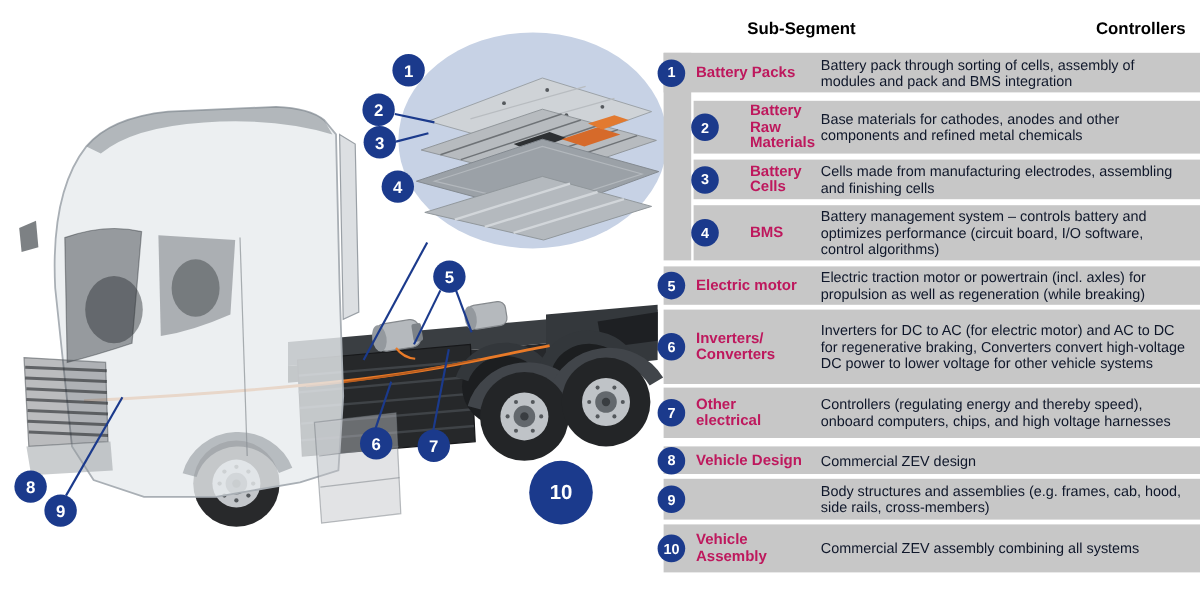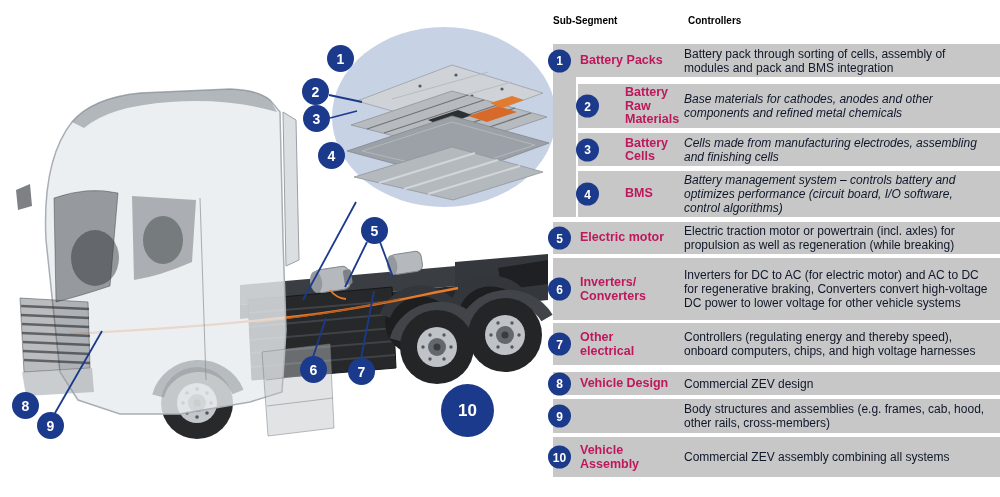--- a/index.html
+++ b/index.html
@@ -15,39 +15,39 @@
     line-height:1;z-index:5;
   }
   .callout-sm{width:27px;height:27px;font-size:14px;}
   .callout-lg{width:53px;height:53px;font-size:17px;}
   .c1{left:327px;top:45px;}  .c2{left:302px;top:78px;}
   .c3{left:303px;top:105px;} .c4{left:318px;top:142px;}
   .c5{left:361px;top:217px;} .c6{left:300px;top:356px;}
   .c7{left:348px;top:358px;} .c8{left:12px;top:392px;}
   .c9{left:37px;top:412px;}  .c10{left:441px;top:384px;}
   
-  .thead{position:absolute;top:15px;font-weight:bold;font-size:10px;color:#000;text-align:left;z-index:3;}
+  .thead{position:absolute;top:15px;font-weight:bold;font-size:14px;color:#000;text-align:right;z-index:3;}
   .thead-sub{left:553px;width:160px;}
   .thead-desc{left:688px;width:300px;}
   .group-strip{position:absolute;left:553px;top:44px;width:23px;height:173px;background:#c7c7c7;z-index:1;}
   .trow{position:absolute;left:553px;width:447px;background:#c7c7c7;z-index:2;}
   .trow.indent{left:578px;width:422px;}
   .tnum{width:23px;height:23px;font-size:12px;position:absolute;left:-5px;top:50%;transform:translateY(-50%);}
   .trow.indent .tnum{left:-2px;}
   .tlabel{
     position:absolute;left:27px;top:50%;transform:translateY(-50%);
     width:100px;font-weight:bold;font-size:12.5px;line-height:13.5px;
     color:#be185d;white-space:pre-line;
   }
   .trow.indent .tlabel{left:30px;width:68px;margin-left:17px;}
   .tdesc{
     position:absolute;left:131px;top:50%;transform:translateY(-50%);
     width:308px;font-size:12px;line-height:14px;color:#0f172a;
   }
-  .trow.indent .tdesc{left:106px;font-style:italic;}
+  .trow.indent .tdesc{left:106px;}
   .r1{top:44px;height:33px;}  .r2{top:84px;height:44px;}
   .r3{top:133px;height:33px;} .r4{top:171px;height:46px;}
   .r5{top:222px;height:32px;} .r6{top:258px;height:62px;}
   .r7{top:323px;height:42px;} .r8{top:372px;height:23px;}
   .r9{top:399px;height:34px;} .r10{top:437px;height:40px;}
 </style>
 </head>
 <body>
 
 <svg id="truck-svg" width="555" height="497" viewBox="0 0 555 497">
@@ -252,21 +252,21 @@
 electrical</div>
     <div class="tdesc">Controllers (regulating energy and thereby speed), onboard computers, chips, and high voltage harnesses</div>
   </div>
   <div class="trow r8">
     <div class="badge tnum">8</div>
     <div class="tlabel">Vehicle Design</div>
     <div class="tdesc">Commercial ZEV design</div>
   </div>
   <div class="trow r9">
     <div class="badge tnum">9</div>
-    <div class="tdesc">Body structures and assemblies (e.g. frames, cab, hood, other rails, cross-members)</div>
+    <div class="tdesc">Body structures and assemblies (e.g. frames, cab, hood, side rails, cross-members)</div>
   </div>
   <div class="trow r10">
     <div class="badge tnum">10</div>
     <div class="tlabel">Vehicle
 Assembly</div>
     <div class="tdesc">Commercial ZEV assembly combining all systems</div>
   </div>
 </div>
 
 </body></html>

